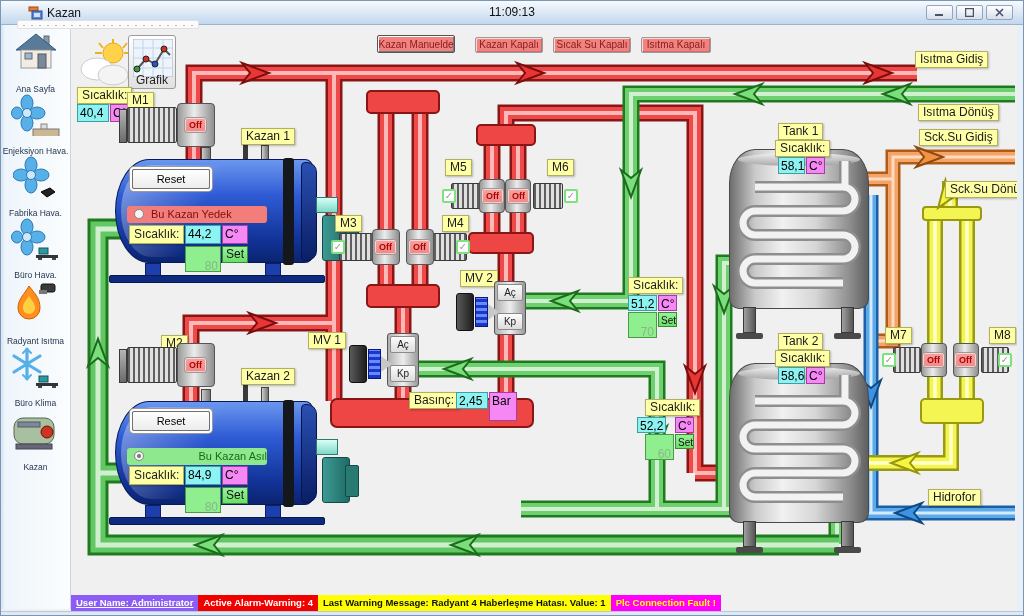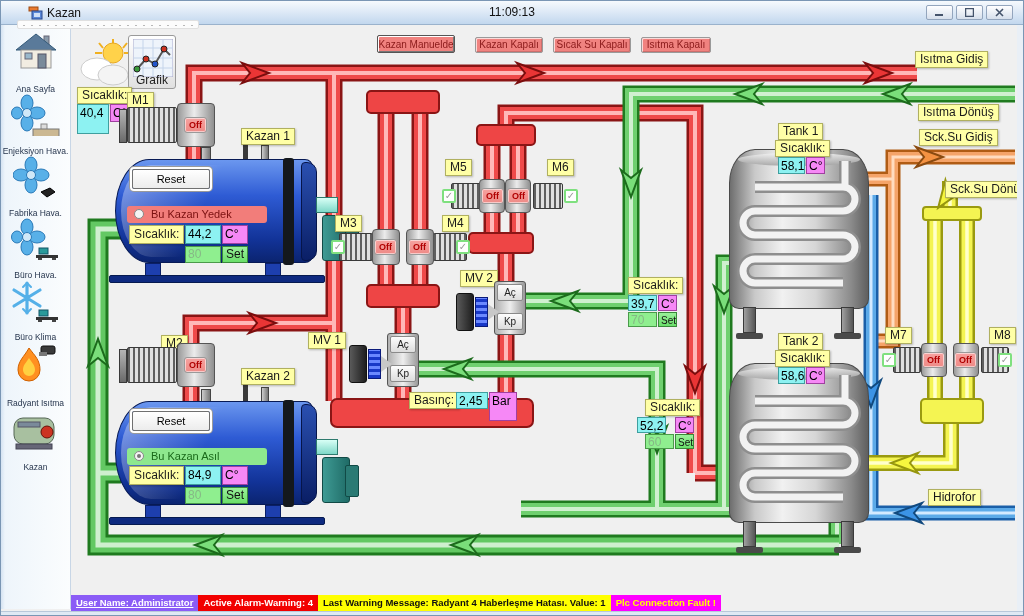--- a/index.html
+++ b/index.html
@@ -41,21 +41,21 @@
 
   
   .lbl { position:absolute; background:#ffffa6; border:1px solid #b0b060; color:#1a1a1a;
     font-size:12px; line-height:15px; height:17px; padding:0 4px; white-space:nowrap;
     box-shadow:1px 1px 2px rgba(0,0,0,.25); z-index:3; }
   .val { position:absolute; background:#8df2f2; border:1px solid #3f9f9f; font-size:12px; line-height:16px;
     padding:0 2px; z-index:3; white-space:nowrap; overflow:hidden; }
   .unit { position:absolute; background:#f688f6; border:1px solid #a040a0; font-size:12px; line-height:16px;
     padding:0 2px; z-index:3; }
   .setv { position:absolute; background:#8fef8f; border:1px solid #4a9a4a; color:#86b886; font-size:12px;
-    line-height:15px; padding:0 2px; z-index:3; }
+    line-height:15px; padding:12px 2px; z-index:3;text-align:right; }
   .setb { position:absolute; background:linear-gradient(180deg,#9af09a,#6adf6a); border:1px solid #3a8a3a;
     color:#111; font-size:12px; line-height:15px; padding:0 2px; z-index:3; cursor:pointer; }
   .off { position:absolute; width:23px; height:16px; background:linear-gradient(180deg,#f6a29f,#ee8a86);
     border:1px solid #9a9a9a; box-shadow:inset 0 0 0 1px rgba(255,255,255,.55); border-radius:3px;
     color:#b00000; font-weight:bold; font-size:9px; line-height:13px; text-align:center; z-index:4; cursor:pointer; }
   .chk { position:absolute; width:14px; height:14px; background:#fff; border:2px solid #7fe07f; border-radius:2px;
     color:#9a9a9a; font-size:10px; line-height:10px; text-align:center; z-index:4; cursor:pointer; }
   .chk::after { content:"✓"; }
   .motor { position:absolute; background:repeating-linear-gradient(90deg,#5f5f5f 0 2px,#e0e0e0 2px 5px);
     border:1px solid #3a3a3a; border-radius:2px; z-index:3; }
@@ -70,21 +70,21 @@
   .v-cone { position:absolute; width:0; height:0; border-top:8px solid transparent; border-bottom:8px solid transparent;
     border-left:11px solid #c8c8c8; z-index:3; }
   .reset { position:absolute; width:78px; height:20px; background:linear-gradient(180deg,#ffffff,#ececec);
     border:1px solid #707070; box-shadow:0 0 0 2px #fff,0 0 0 3px #9a9a9a; border-radius:2px;
     font-size:11px; text-align:center; z-index:3; cursor:pointer; font-family:inherit; }
   .pill { position:absolute; height:17px; width:140px; border-radius:3px; font-size:11px; line-height:17px;
     padding-left:24px; z-index:3; cursor:pointer; }
   .pill .radio { position:absolute; left:7px; top:3px; width:10px; height:10px; border-radius:50%;
     background:#f4f4f4; border:1px solid #888; }
   .pill.red { background:#f27d7a; color:#7a1010; }
-  .pill.green { background:#8ee88e; color:#1a6a1a; }
+  .pill.green { background:#8ee88e; color:#1a6a1a;text-align:right; }
   .pill.green .radio::after { content:""; position:absolute; inset:2px; border-radius:50%; background:#777; }
   .abtn { position:absolute; background:#f0827f; border:1px solid #9a9a9a;
     box-shadow:inset 1px 1px 0 rgba(255,255,255,.7), inset -1px -1px 0 rgba(0,0,0,.15);
     color:#8a1a1a; font-size:10px; text-align:center; z-index:3; border-radius:2px; cursor:pointer;
     font-family:inherit; line-height:14px; }
   .abtn.first { border-color:#555; box-shadow:inset 1px 1px 0 #fff, inset -1px -1px 0 #777; line-height:15px; }
 
   
   .boiler { position:absolute; width:250px; height:130px; z-index:2; }
   .b-body { position:absolute; left:0; top:0; width:198px; height:104px;
@@ -278,41 +278,41 @@
             <ellipse cx="26" cy="19" rx="8" ry="6"></ellipse>
           </g>
         <circle cx="16" cy="19" r="4.5" fill="#cfe8f8" stroke="#2a7ab8"></circle>
         <rect x="28" y="30" width="9" height="6" fill="#2a9a9a" stroke="#156"></rect>
         <rect x="25" y="37" width="22" height="3" fill="#333"></rect>
         <rect x="27" y="40" width="4" height="5" fill="#444"></rect>
           <rect x="41" y="40" width="4" height="5" fill="#444"></rect>
       </svg>
       <span class="side-label">Büro Hava.</span>
     </div>
+    <div class="side-item" style="height:66px">
+      <svg width="50" height="50">
+        <rect x="30" y="4" width="14" height="8" rx="2" fill="#3a3a3a" stroke="#111"></rect>
+        <rect x="28" y="10" width="8" height="4" fill="#777"></rect>
+        <path d="M18,6 C24,14 29,18 29,28 a11,11 0 0 1 -22,0 C7,19 13,15 18,6z" fill="#ff9020" stroke="#d06000"></path>
+        <path d="M18,16 c3,5 6,7 6,12 a6,6 0 0 1 -12,0 c0,-5 3,-7 6,-12z" fill="#ffd040"></path>
+      </svg>
+      <span class="side-label">Radyant Isıtma</span>
+    </div>
     <div class="side-item" style="height:62px">
       <svg width="50" height="46">
         <g stroke="#55b0e8" stroke-width="3.2" stroke-linecap="round">
           <path d="M16,3 V33 M3,10 L29,26 M29,10 L3,26"></path>
           <path d="M16,3 l-4,4 M16,3 l4,4 M16,33 l-4,-4 M16,33 l4,-4" stroke-width="2"></path>
         </g>
         <rect x="28" y="30" width="9" height="6" fill="#2a9a9a" stroke="#156"></rect>
         <rect x="25" y="37" width="22" height="3" fill="#333"></rect>
         <rect x="27" y="40" width="4" height="5" fill="#444"></rect>
           <rect x="41" y="40" width="4" height="5" fill="#444"></rect>
       </svg>
       <span class="side-label">Büro Klima</span>
-    </div>
-    <div class="side-item" style="height:66px">
-      <svg width="50" height="50">
-        <rect x="30" y="4" width="14" height="8" rx="2" fill="#3a3a3a" stroke="#111"></rect>
-        <rect x="28" y="10" width="8" height="4" fill="#777"></rect>
-        <path d="M18,6 C24,14 29,18 29,28 a11,11 0 0 1 -22,0 C7,19 13,15 18,6z" fill="#ff9020" stroke="#d06000"></path>
-        <path d="M18,16 c3,5 6,7 6,12 a6,6 0 0 1 -12,0 c0,-5 3,-7 6,-12z" fill="#ffd040"></path>
-      </svg>
-      <span class="side-label">Radyant Isıtma</span>
     </div>
     <div class="side-item" style="height:64px">
       <svg width="50" height="48">
         <rect x="3" y="10" width="40" height="26" rx="9" fill="#a8c0a0" stroke="#556655"></rect>
         <rect x="7" y="14" width="22" height="5" fill="#7a8a9a" stroke="#556"></rect>
         <circle cx="36" cy="24" r="6" fill="#cc3322" stroke="#661108"></circle>
         <rect x="5" y="36" width="36" height="5" fill="#667" stroke="#445"></rect>
       </svg>
       <span class="side-label">Kazan</span>
     </div>
@@ -338,21 +338,21 @@
     </svg>
     <span class="gtxt">Grafik</span>
   </div>
 
   <button class="abtn first" style="left:376px;top:34px;width:78px;height:18px">Kazan Manuelde</button>
   <button class="abtn" style="left:474px;top:36px;width:68px;height:16px">Kazan Kapalı</button>
   <button class="abtn" style="left:552px;top:36px;width:78px;height:16px">Sıcak Su Kapalı</button>
   <button class="abtn" style="left:640px;top:36px;width:70px;height:16px">Isıtma Kapalı</button>
 
   <span class="lbl" style="left:76px;top:86px">Sıcaklık:</span>
-  <span class="val" style="left:76px;top:103px;width:32px;height:30px">40,4</span>
+  <span class="val" style="left:76px;top:103px;width:32px;height:18px">40,4</span>
   <span class="unit" style="left:109px;top:103px;width:22px;height:18px">C°</span>
 
   <span class="lbl" style="left:126px;top:91px">M1</span>
   <div class="mcap" style="left:118px;top:108px;width:8px;height:34px"></div>
   <div class="motor" style="left:126px;top:106px;width:50px;height:36px"></div>
   <div class="flg" style="left:176px;top:102px;width:38px;height:44px"></div>
   <button class="off" style="left:183px;top:116px">Off</button>
 
   <span class="lbl" style="left:240px;top:127px">Kazan 1</span>
   <div class="boiler" style="left:114px;top:158px">
@@ -450,21 +450,21 @@
   <div class="v-coil" style="left:474px;top:296px;width:13px;height:30px"></div>
   <div class="v-cone" style="left:487px;top:303px"></div>
   <button class="vbtn" style="left:496px;top:283px">Aç</button>
   <button class="vbtn" style="left:496px;top:312px">Kp</button>
 
   <span class="lbl" style="left:408px;top:391px">Basınç:</span>
   <span class="val" style="left:455px;top:391px;width:32px;height:17px">2,45</span>
   <span class="unit" style="left:488px;top:391px;width:28px;height:29px">Bar</span>
 
   <span class="lbl" style="left:627px;top:276px">Sıcaklık:</span>
-  <span class="val" style="left:627px;top:294px;width:29px;height:16px">39,7</span>
+  <span class="val" style="left:627px;top:294px;width:29px;height:16px">51,2</span>
   <span class="unit" style="left:657px;top:294px;width:19px;height:16px">C°</span>
   <span class="setv" style="left:627px;top:311px;width:29px;height:15px">70</span>
   <button class="setb" style="left:657px;top:311px;width:19px;height:15px;font-size:10px">Set</button>
 
   <span class="lbl" style="left:644px;top:398px">Sıcaklık:</span>
   <span class="val" style="left:636px;top:416px;width:29px;height:16px">52,2</span>
   <span class="unit" style="left:674px;top:416px;width:19px;height:16px">C°</span>
   <span class="setv" style="left:644px;top:433px;width:29px;height:15px">60</span>
   <button class="setb" style="left:674px;top:433px;width:19px;height:15px;font-size:10px">Set</button>
 

